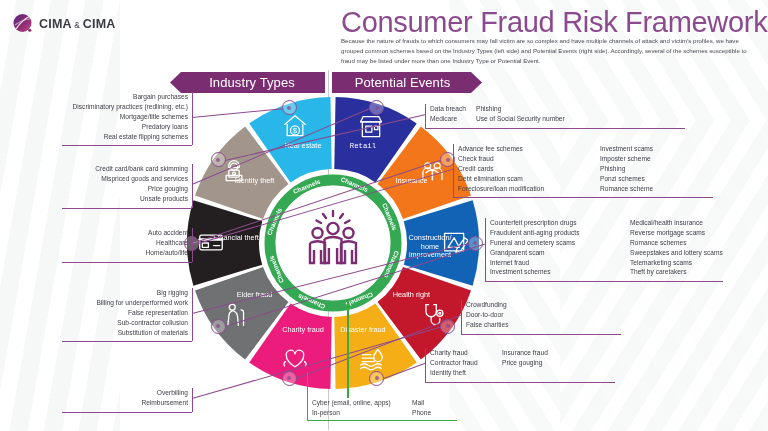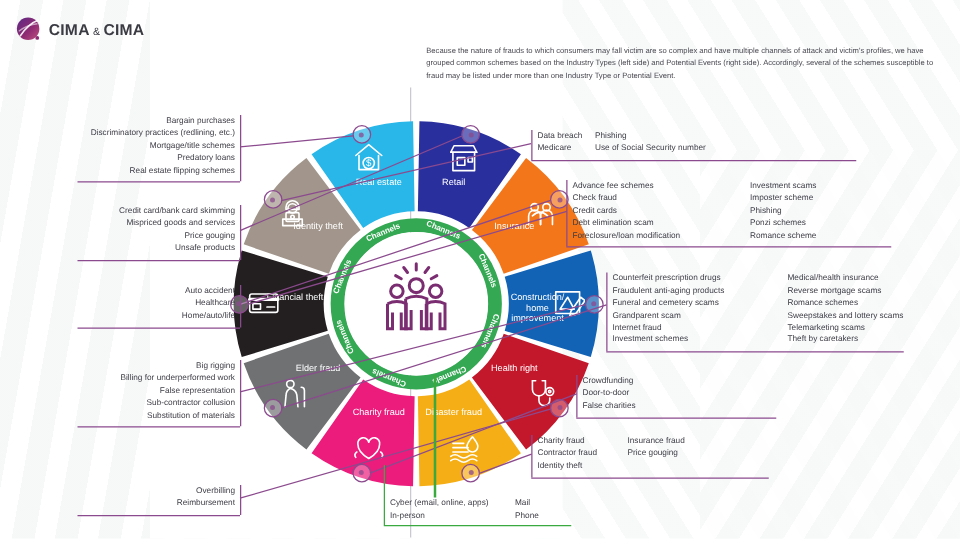--- a/index.html
+++ b/index.html
@@ -131,24 +131,27 @@
         <path d="M4 16 C8 10, 13 5, 19 3" stroke="#ffffff" stroke-width="1.3" fill="none" opacity=".9"></path>
         <path d="M3 12 C7 9, 12 6.5, 18 6" stroke="#ffffff" stroke-width="1.1" fill="none" opacity=".55"></path>
         <circle cx="17.8" cy="17.3" r="1.5" fill="#8e2a72"></circle>
       </svg>
     </div>
     <div class="logo-text">
       <span>CIMA</span><span class="amp">&nbsp;&amp;&nbsp;</span><span>CIMA</span>
     </div>
   </div>
 
+  <div class="title">Consumer Fraud Risk Framework</div>
   <div class="subtitle">Because the nature of frauds to which consumers may fall victim are so complex and have multiple channels of attack and victim's profiles, we have grouped common schemes based on the Industry Types (left side) and Potential Events (right side).   Accordingly, several of the schemes susceptible to fraud may be listed under more than one Industry Type or Potential Event.</div>
 
   <div class="divider-v"></div>
 
+  <div class="banner banner-left">Industry Types</div>
+  <div class="banner banner-right">Potential Events</div>
 
   <div id="wheel">
     <svg id="wheel-svg" width="294" height="294" viewBox="0 0 294 294">
         <path d="M63.257840292747304 27.40380153380717 A146 146 0 0 1 144.4519486601566 1.0222365071668662 L145.70852192364103 73.01127055842704 A74 74 0 0 0 104.55534371002261 86.3827487226146 Z" fill="#29b6e8"></path>
         <path d="M149.54805133984337 1.0222365071668662 A146 146 0 0 1 230.74215970725274 27.403801533807197 L189.44465628997742 86.38274872261461 A74 74 0 0 0 148.29147807635897 73.01127055842704 Z" fill="#2a2f9e"></path>
         <path d="M234.86499338019905 30.399215533095244 A146 146 0 0 1 285.04571203750027 99.46704944925513 L216.96837459434943 122.90795657017041 A74 74 0 0 0 191.53431171325158 87.90097225650032 Z" fill="#f3761b"></path>
         <path d="M286.6204943706032 104.31373111048043 A146 146 0 0 1 286.6204943706032 189.68626888951957 L217.76655194126462 168.63550614948252 A74 74 0 0 0 217.76655194126462 125.36449385051748 Z" fill="#1263b5"></path>
         <path d="M285.04571203750027 194.53295055074489 A146 146 0 0 1 234.86499338019905 263.60078446690477 L191.53431171325158 206.09902774349968 A74 74 0 0 0 216.96837459434943 171.0920434298296 Z" fill="#c3172c"></path>
         <path d="M230.74215970725274 266.5961984661928 A146 146 0 0 1 149.54805133984337 292.9777634928331 L148.29147807635897 220.98872944157296 A74 74 0 0 0 189.44465628997742 207.61725127738538 Z" fill="#f5ae16"></path>
         <path d="M144.4519486601566 292.9777634928331 A146 146 0 0 1 63.257840292747304 266.59619846619285 L104.55534371002261 207.6172512773854 A74 74 0 0 0 145.70852192364103 220.98872944157296 Z" fill="#ec1c7d"></path>
@@ -216,21 +219,21 @@
         <div class="seg-icon" style="left: 35.2999px; top: 62.2902px;"><svg width="26" height="26" viewBox="0 0 30 30" fill="none" stroke="#ffffff" stroke-width="1.5" stroke-linejoin="round" stroke-linecap="round">
             <path d="M15 3 a6 6 0 0 1 6 6 v2 h-12 V9 a6 6 0 0 1 6 -6 z"></path>
             <circle cx="15" cy="10" r="4.2"></circle>
             <path d="M6 26 v-6 h18 v6 z"></path>
             <rect x="9" y="14" width="12" height="8" rx="1"></rect>
             <circle cx="15" cy="18" r="1.6"></circle>
           </svg></div>
       </div>
     <div id="wheel-labels">
         <div class="seg-label" style="left: 86.0254px; top: 45.7475px;">Real estate</div>
-        <div class="seg-label" style="left: 145.975px; top: 45.7475px;">Retail</div>
+        <div class="seg-label" style="left: 145.975px; top: 45.7475px; font-family: Liberation Mono, monospace;">Retail</div>
         <div class="seg-label" style="left: 194.475px; top: 80.9848px;">Insurance</div>
         <div class="seg-label" style="left: 213px; top: 138px;">Construction/ home improvement</div>
         <div class="seg-label" style="left: 194.475px; top: 195.015px;">Health right</div>
         <div class="seg-label" style="left: 145.975px; top: 230.252px;">Disaster fraud</div>
         <div class="seg-label" style="left: 86.0254px; top: 230.252px;">Charity fraud</div>
         <div class="seg-label" style="left: 37.5254px; top: 195.015px;">Elder fraud</div>
         <div class="seg-label" style="left: 19px; top: 138px;">Financial theft</div>
         <div class="seg-label" style="left: 37.5254px; top: 80.9848px;">Identity theft</div>
       </div>
     <div id="ring-words">

